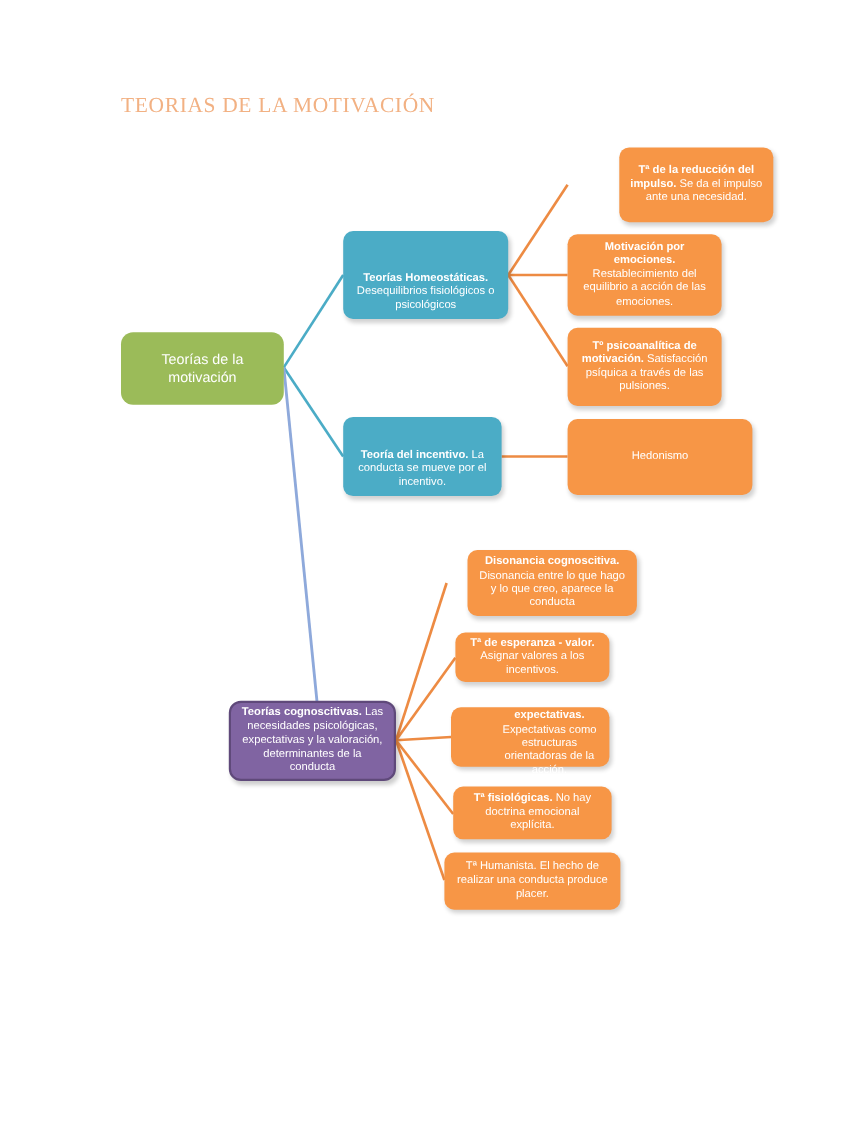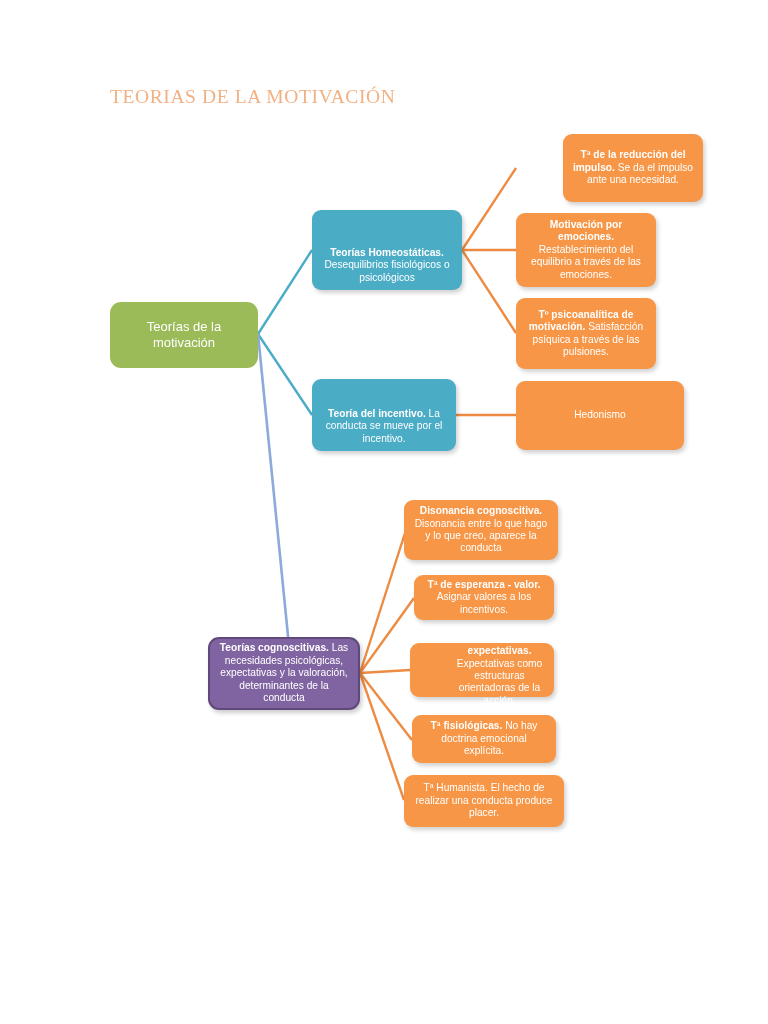--- a/index.html
+++ b/index.html
@@ -79,32 +79,32 @@
 
   <div class="node n-purple" style="left:208px;top:637px;width:152px;height:73px;">
     <span class="t"><b>Teorías cognoscitivas.</b><span>  Las necesidades psicológicas, expectativas y la valoración, determinantes de la conducta</span></span>
   </div>
 
   <div class="node n-orange shadow-sm" style="left:516px;top:134px;width:140px;height:68px;margin-left:47px;">
     <span class="t"><b>Tª de la reducción del impulso.</b><span> Se da el impulso ante una necesidad.</span></span>
   </div>
 
   <div class="node n-orange shadow-sm" style="left:516px;top:213px;width:140px;height:74px;">
-    <span class="t"><b>Motivación por emociones.</b><span> Restablecimiento del equilibrio a través de las emociones.</span></span>
+    <span class="t"><b>Motivación por emociones.</b><span> Restablecimiento del equilibrio a acción de las emociones.</span></span>
   </div>
 
   <div class="node n-orange shadow-sm" style="left:516px;top:298px;width:140px;height:71px;">
     <span class="t"><b>Tº psicoanalítica de motivación.</b><span> Satisfacción psíquica a través de las pulsiones.</span></span>
   </div>
 
   <div class="node n-orange shadow-sm" style="left:516px;top:381px;width:168px;height:69px;">
     <span class="t"><b></b><span>Hedonismo</span></span>
   </div>
 
-  <div class="node n-orange shadow-sm" style="left:404px;top:500px;width:154px;height:60px;justify-content:flex-end;">
+  <div class="node n-orange shadow-sm" style="left:425px;top:500px;width:154px;height:60px;justify-content:flex-end;">
     <span class="t"><b>Disonancia cognoscitiva.</b><span> Disonancia entre lo que hago y lo que creo, aparece la conducta</span></span>
   </div>
 
   <div class="node n-orange shadow-sm" style="left:414px;top:575px;width:140px;height:45px;">
     <span class="t"><b>Tª de esperanza - valor.</b><span> Asignar valores a los incentivos.</span></span>
   </div>
 
   <div class="node n-orange shadow-sm" style="left:410px;top:643px;width:144px;height:54px;padding-left:44px;">
     <span class="t"><b>Tª de las expectativas.</b><span> Expectativas como estructuras orientadoras de la acción.</span></span>
   </div>

